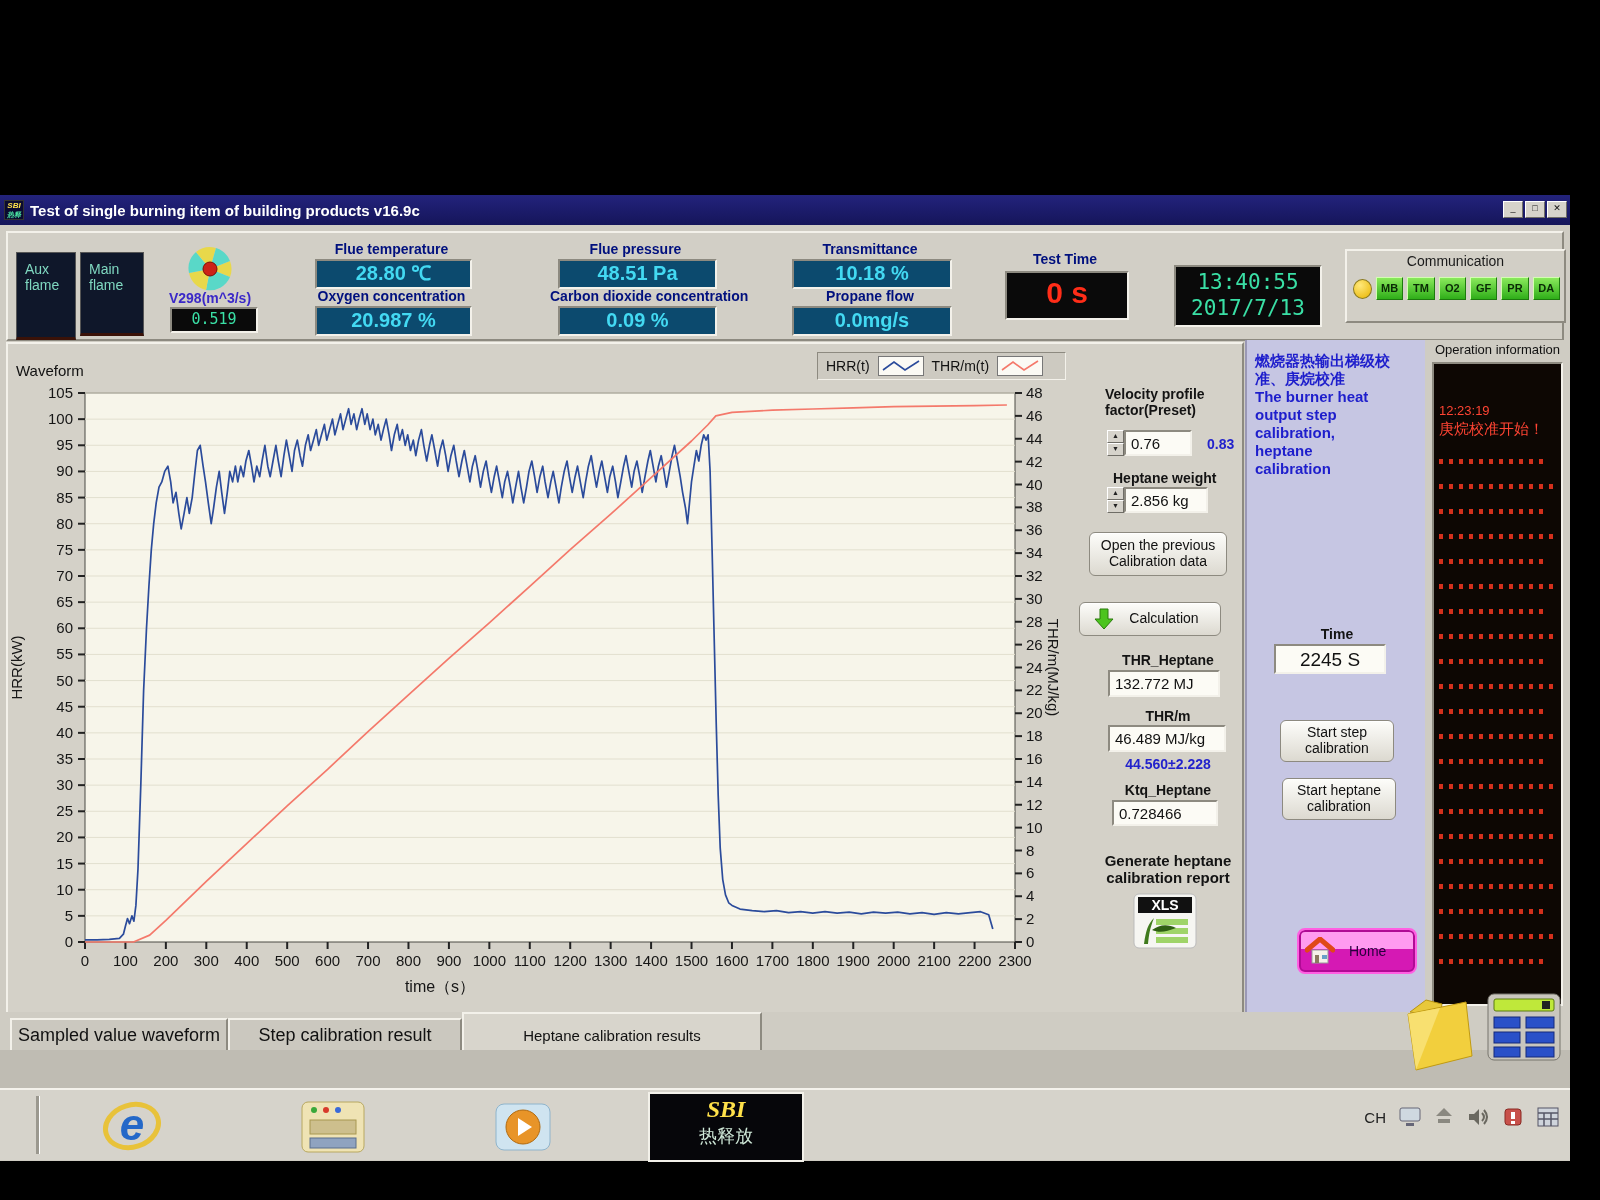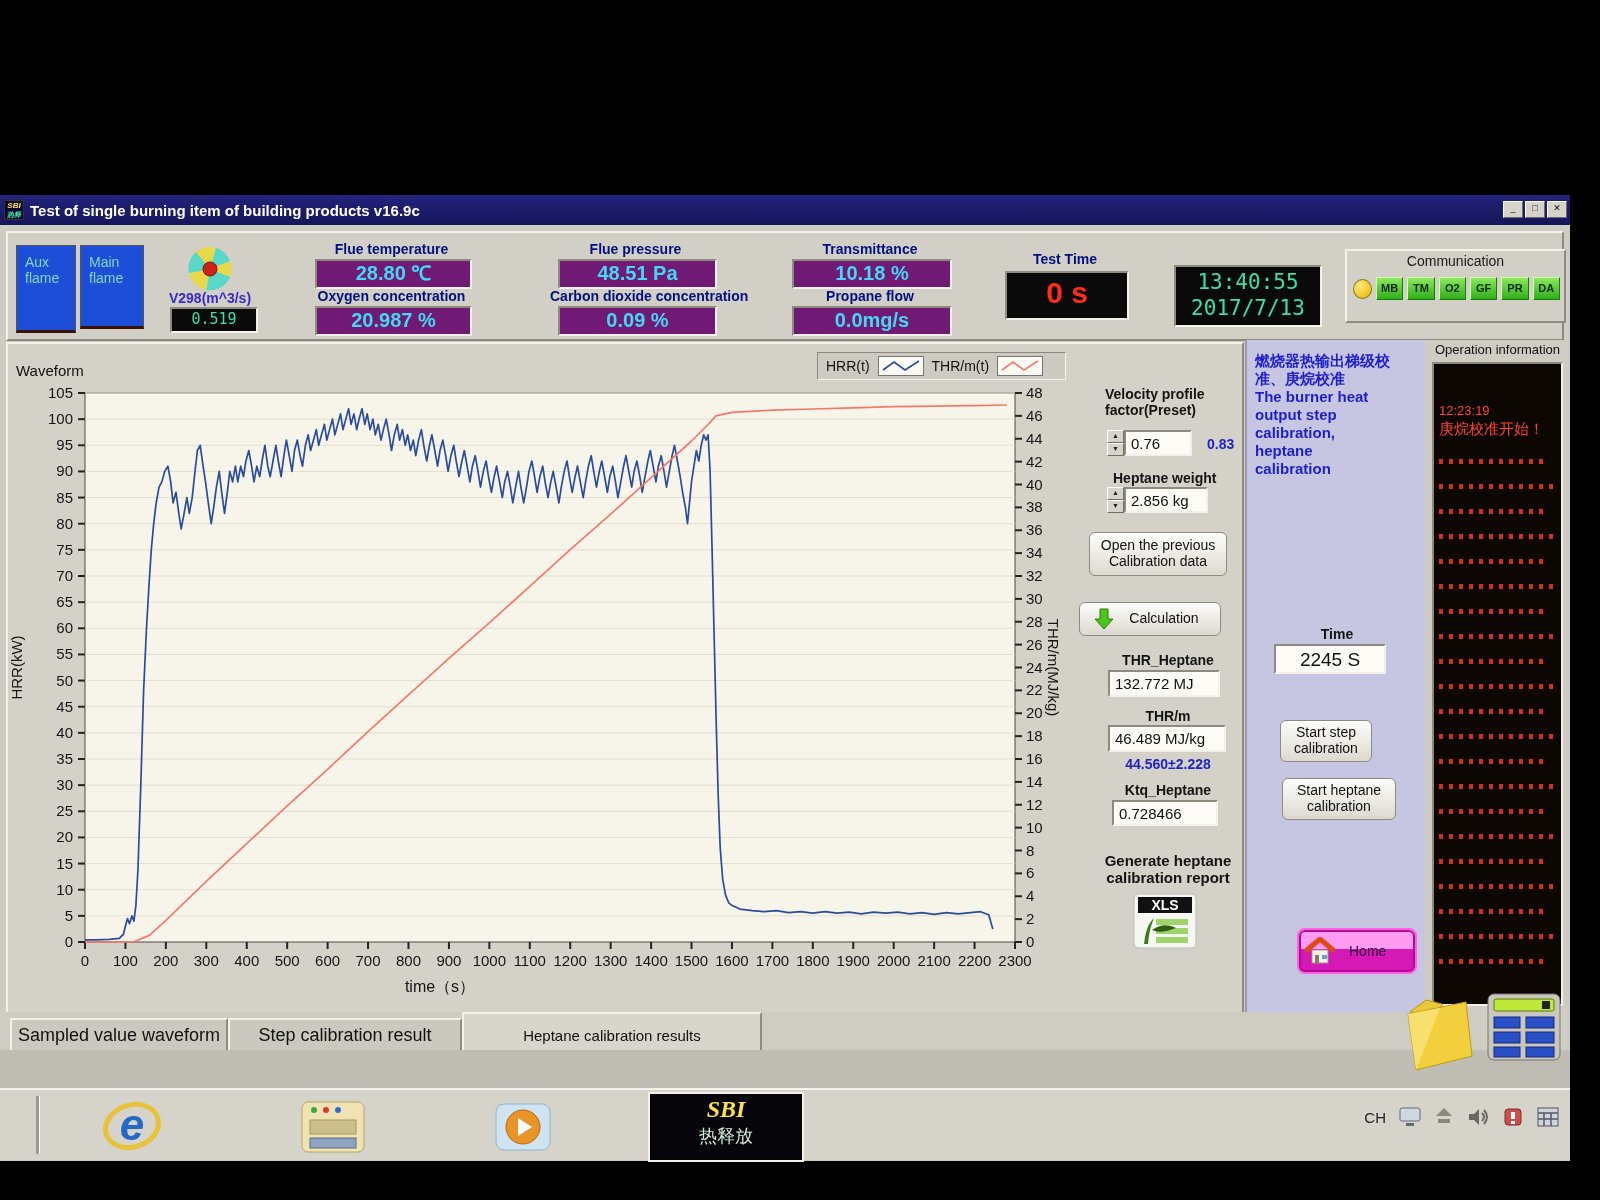--- a/index.html
+++ b/index.html
@@ -14,24 +14,24 @@
   #app-icon{width:18px;height:18px;margin-left:4px;background:#0a0a30;border:1px solid #333;
     color:#ffe14a;font-size:8px;font-style:italic;font-weight:bold;line-height:9px;text-align:center;}
   #app-icon span{color:#49e0a0;font-size:7px;}
   .winbtn{width:18px;height:15px;background:#d6d3cb;border:1px solid;
     border-color:#fff #6f6d66 #6f6d66 #fff;font-size:9px;line-height:13px;text-align:center;color:#111;}
   #winbtns{position:absolute;right:3px;top:6px;display:flex;gap:2px;}
   
   .raised{border:2px solid;border-color:#f3f1ea #8d8a80 #8d8a80 #f3f1ea;}
   
   #instr{left:6px;top:36px;width:1554px;height:106px;background:#d2cfc6;}
-  .flamebox{background:#1d4ed8;border:1px solid #555;color:#7fd8c0;font-size:14px;
-    padding:8px 0 0 8px;box-sizing:border-box;border-bottom:3px solid #3a1208;}
+  .flamebox{background:#0f172a;border:1px solid #555;color:#7fd8c0;font-size:14px;
+    padding:8px 0 0 8px;box-sizing:border-box;border-bottom:3px solid #3a1208;margin-top:7px;}
   .navylab{color:#00107e;font-weight:bold;font-size:14px;text-align:center;white-space:nowrap;}
-  .disp-blue{background:#701a75;border:2px solid;border-color:#8d8a80 #f3f1ea #f3f1ea #8d8a80;
+  .disp-blue{background:#0c4a6e;border:2px solid;border-color:#8d8a80 #f3f1ea #f3f1ea #8d8a80;
     color:#43d9f2;font-size:20px;font-weight:bold;text-align:center;line-height:24px;}
   .disp-black{background:#0a0a0a;border:2px solid;border-color:#8d8a80 #f3f1ea #f3f1ea #8d8a80;}
   .green-digits{color:#3ae0a6;font-family:"DejaVu Sans Mono",monospace;}
   #testtime-val{color:#ff2d18;font-size:30px;font-weight:bold;text-align:center;line-height:40px;}
   #clock{font-size:21px;line-height:26px;text-align:center;padding-top:2px;}
   #comm{background:#d2cfc6;}
   #comm .navylab{font-weight:normal;color:#1a1a1a;}
   .led{width:18px;height:18px;border-radius:50%;background:radial-gradient(circle at 35% 30%,#ffe87a,#e8b400);
     border:1px solid #8a7a20;}
   .commbtn{width:27px;height:21px;background:linear-gradient(180deg,#8ae95c,#2fae19);
@@ -415,21 +415,21 @@
 准、庚烷校准
 The burner heat
 output step
 calibration,
 heptane
 calibration</div>
 
     <div class="abs ctl-label" style="left:0;top:286px;width:180px;text-align:center;">Time</div>
     <div class="abs disp-white" style="left:27px;top:304px;width:112px;height:30px;font-size:19px;text-align:center;">2245 S</div>
 
-    <div class="abs btn" style="left:33px;top:380px;width:92px;height:42px;white-space:pre-line;padding-top:3px;box-sizing:border-box;">Start step
+    <div class="abs btn" style="left:33px;top:380px;width:114px;height:42px;white-space:pre-line;padding-top:3px;box-sizing:border-box;">Start step
 calibration</div>
     <div class="abs btn" style="left:35px;top:438px;width:114px;height:42px;white-space:pre-line;padding-top:3px;box-sizing:border-box;">Start heptane
 calibration</div>
 
     <div id="homebtn" class="abs">
       <svg width="30" height="28" viewBox="0 0 30 28" style="margin-left:6px;">
         <path d="M2 13 L15 2 L28 13" fill="none" stroke="#e04818" stroke-width="5" stroke-linecap="round"></path>
         <rect x="7" y="13" width="16" height="13" fill="#f6f2ea" stroke="#999"></rect>
         <rect x="10" y="18" width="4" height="8" fill="#8a7a60"></rect>
         <rect x="17" y="18" width="5" height="4" fill="#6aa0c8"></rect>

